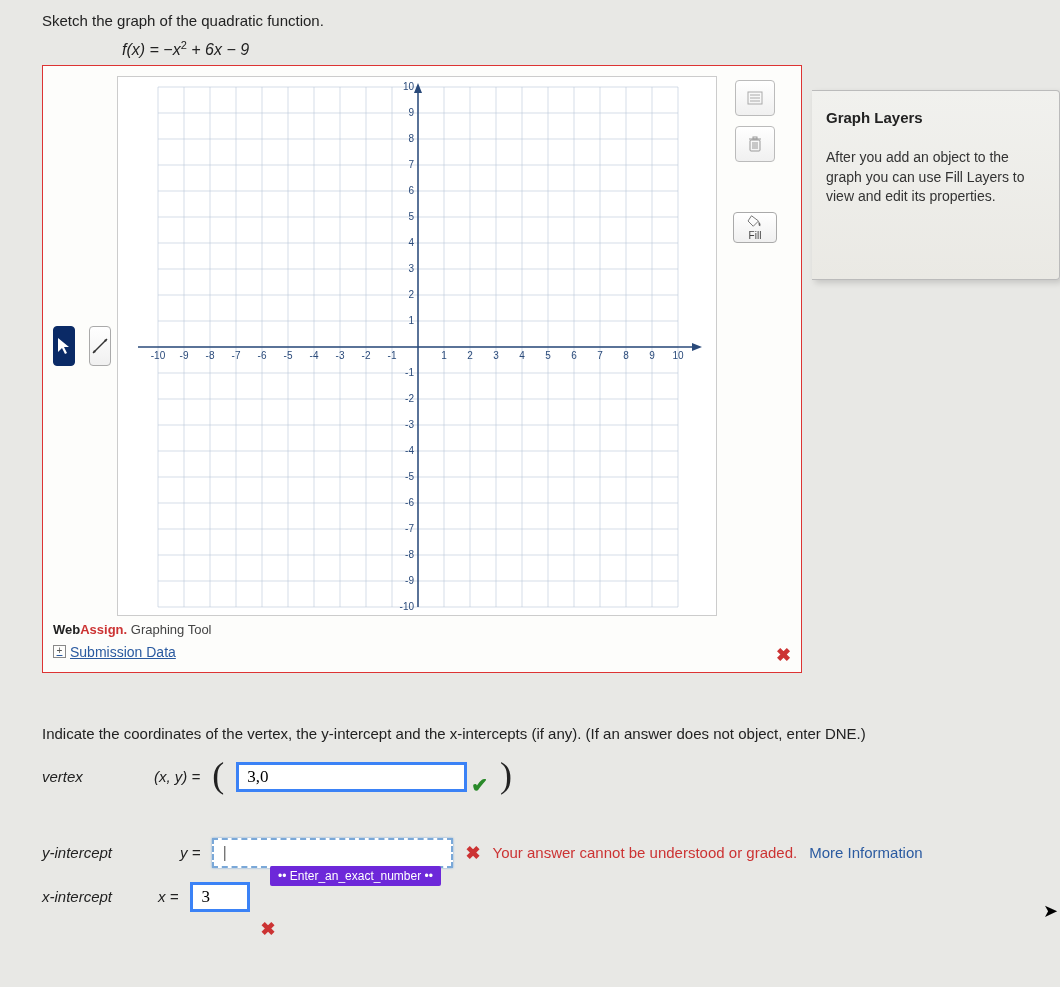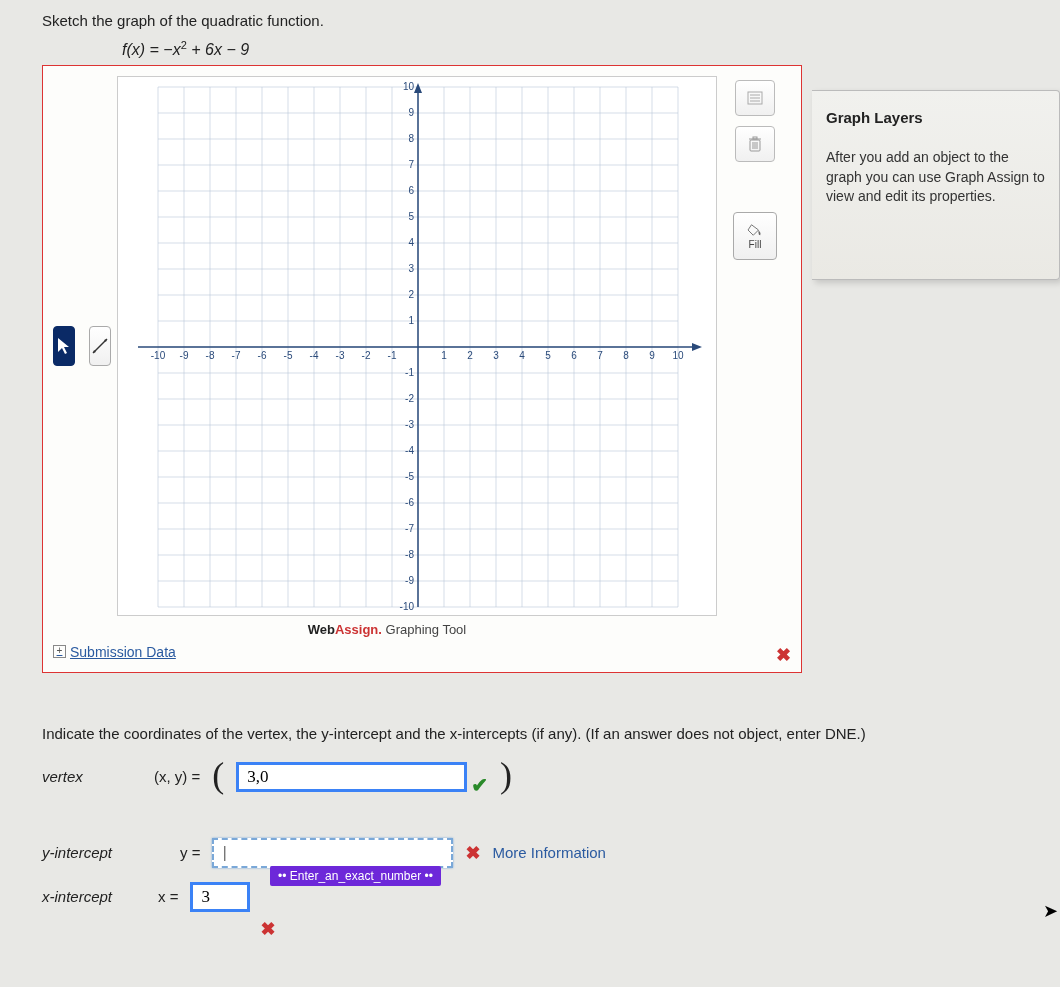--- a/index.html
+++ b/index.html
@@ -115,33 +115,33 @@
     width: 40px; height: 36px;
     border: 1px solid #bbb;
     border-radius: 4px;
     background: linear-gradient(#fff,#f0f0f0);
     display:flex; align-items:center; justify-content:center;
     font-size: 14px;
     color: #666;
     cursor: pointer;
   }
   .fill-btn {
-    width: 44px; height: 48px;
+    width: 44px; height: 31px;
     border: 1px solid #aaa;
     border-radius: 4px;
     background: linear-gradient(#fff,#f0f0f0);
     display: flex; flex-direction: column; align-items: center; justify-content: center;
     gap: 2px;
     font-size: 10px;
     color: #444;
     cursor: pointer;
   }
   .fill-btn svg { width: 18px; height: 14px; }
   .brand {
-    text-align: center;
+    text-align: left;
     font-size: 13px;
     color: #444;
     padding: 6px 70px 4px 0;
   }
   .brand b { color: #222; }
   .brand .assign { color: #c33; font-weight: bold; }
   .sub-data {
     color: #2a5aa0;
     text-decoration: underline;
     font-size: 14px;
@@ -197,21 +197,21 @@
     color: #222;
   }
   .ans-row {
     display: flex;
     align-items: center;
     gap: 12px;
     margin: 14px 0;
     font-size: 15px;
   }
   .ans-label { width: 100px; font-style: italic; }
-  .eq { }
+  .eq { font-style: italic; }
   .big-paren { font-size: 36px; font-family: STIXGeneral, 'Times New Roman', serif; font-style: normal; position: relative; top: -2px; }
   .input-box {
     border: 3px solid #3b82f6;
     background: #fff;
     padding: 4px 8px;
     font-size: 17px;
     min-width: 110px;
     height: 30px;
   }
   .input-box.dashed {
@@ -445,40 +445,41 @@
     <a class="sub-data">
         <span>Submission Data</span>
       </a>
 
     <div class="x-mark-big">✖</div>
   </div>
 </div>
 
 <div class="layers-panel">
   <div class="lp-title">Graph Layers</div>
-  <div class="lp-body">After you add an object to the graph you can use Graph Assign to view and edit its properties.</div>
+  <div class="lp-body">After you add an object to the graph you can use Fill Layers to view and edit its properties.</div>
 </div>
 
 <div class="page">
   <div class="below">Indicate the coordinates of the vertex, the y-intercept and the x-intercepts (if any). (If an answer does not object, enter DNE.)</div>
 
   <div class="ans-row">
     <span class="ans-label">vertex</span>
     <span class="eq">(x, y)  =</span>
     <span class="big-paren">(</span>
     <input class="input-box" style="font-family: serif;" value="3,0">
     <span class="check" style="margin-left:-8px; position:relative; top:8px;">✔</span>
     <span class="big-paren">)</span>
   </div>
 
   <div class="ans-row" style="position:relative;margin-top:40px;">
     <span class="ans-label">y-intercept</span>
     <span class="eq" style="margin-left:26px">y  =</span>
     <input class="input-box dashed" placeholder="|" value="" style="">
     <span class="xmark">✖</span>
+    <span class="err-text">Your answer cannot be understood or graded.</span>
     <span class="more-info">More Information</span>
     <div class="tooltip" style="position:absolute; left:228px; top:28px;">•• Enter_an_exact_number ••</div>
   </div>
 
   <div class="ans-row">
     <span class="ans-label">x-intercept</span>
     <span class="eq" style="margin-left:4px">x  =</span>
     <span class="x-intercept-wrap">
       <input class="input-box small" style="font-family: serif; font-size: 17px;" value="3">
       <span class="x-under">✖</span>

